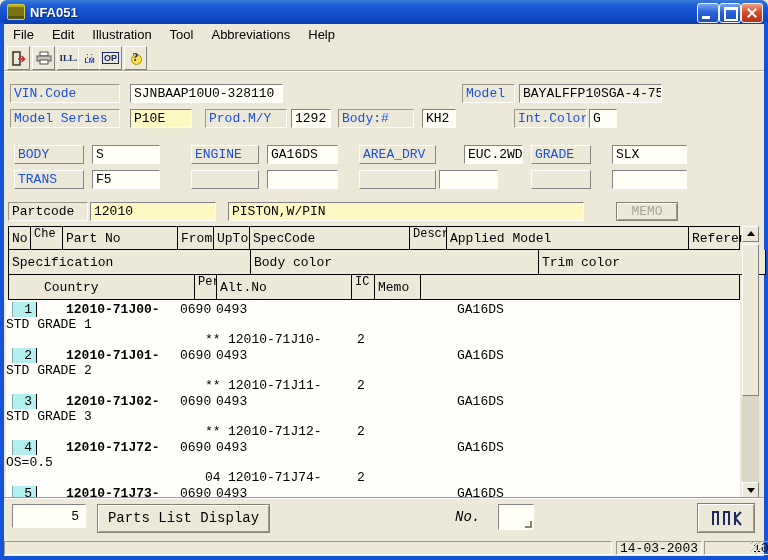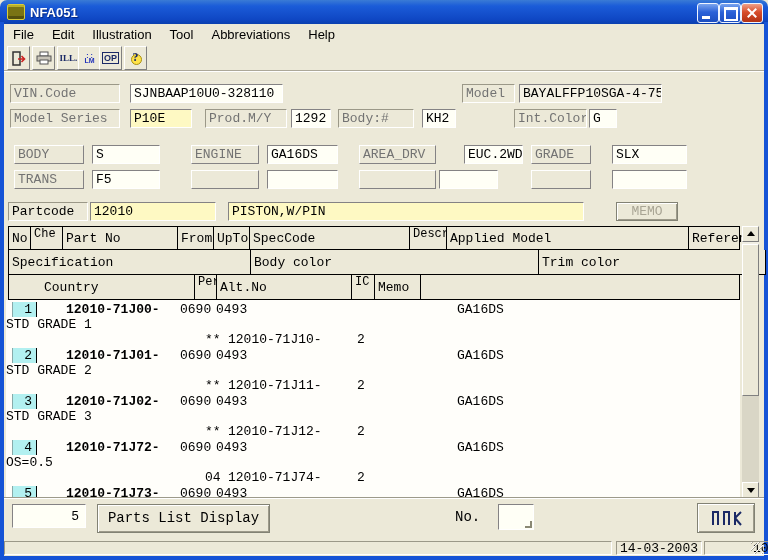--- a/index.html
+++ b/index.html
@@ -35,21 +35,21 @@
     border-bottom:1px solid #aca899;box-shadow:0 1px 0 #fff;}
   .tbtn{position:absolute;top:2px;width:21px;height:22px;background:#ece9d8;
     border:1px solid;border-color:#fff #808080 #808080 #fff;display:flex;align-items:center;justify-content:center;overflow:hidden;}
   .icon-ill{color:#1b2a66;font-weight:bold;font-size:9px;font-family:"Liberation Serif",serif;}
   .icon-lm{color:#2233bb;font-weight:bold;font-size:7px;line-height:5px;text-align:center;font-family:"Liberation Sans",sans-serif;}
   .icon-op{color:#1b2a66;font-weight:bold;font-size:9px;border:1px solid #1b2a66;padding:0 1px;font-family:"Liberation Sans",sans-serif;}
   .icon-help{position:relative;width:14px;height:14px;}
   .icon-help .bulb{position:absolute;left:2px;top:3px;width:9px;height:9px;border-radius:50%;background:#ffe34a;border:1px solid #a89010;}
   .icon-help .q{position:absolute;left:4px;top:-1px;color:#1b2a66;font-weight:bold;font-size:12px;font-family:"Liberation Serif",serif;}
   
-  .lbl{position:absolute;height:19px;line-height:18px;padding-left:3px;color:#737373;background:#ece9d8;
+  .lbl{position:absolute;height:19px;line-height:18px;padding-left:3px;color:#1d4ed8;background:#ece9d8;
     border:1px solid;border-color:#9b9888 #fff #fff #9b9888;box-sizing:border-box;white-space:nowrap;overflow:hidden;}
   .lbl.raised{border-color:#fff #848284 #848284 #fff;}
   .fld{position:absolute;height:19px;line-height:18px;padding-left:3px;background:#fffff6;
     border:1px solid;border-color:#848284 #fff #fff #848284;box-sizing:border-box;white-space:nowrap;overflow:hidden;}
   .fld.gray{background:#fef9c3;}
   .fld.lightgray{background:#f4f1e4;}
   .btn{position:absolute;background:#ece9d8;border:1px solid #828274;box-shadow:inset 1px 1px 0 #fff, inset -1px -1px 0 #9d9a8a;
     text-align:center;box-sizing:border-box;}
   
   .hcell{position:absolute;background:#ece9d8;border:1px solid #000;border-right:0;box-sizing:border-box;
@@ -273,21 +273,21 @@
     <div id="strack-low"></div>
     <div id="sthumb"></div>
     <div class="sbtn" style="top:256px;">
         <div class="arrow-down"></div>
       </div>
   </div>
 
   <div id="bottompanel">
     <div class="fld" style="left:8px;top:5px;width:74px;height:24px;line-height:23px;text-align:right;padding-right:6px;">5</div>
     <div class="btn" style="left:93px;top:5px;width:173px;height:29px;line-height:27px;font-size:14px;">Parts List Display</div>
-    <span style="position:absolute;left:451px;top:10px;font-size:14px;">No.</span>
+    <span style="position:absolute;left:451px;top:10px;font-size:14px;font-style:italic;">No.</span>
     <div class="fld" style="left:494px;top:5px;width:36px;height:26px;">
       <div style="position:absolute;right:1px;bottom:1px;width:5px;height:5px;border-right:2px solid #8a8874;border-bottom:2px solid #8a8874;"></div>
     </div>
     <div class="btn" style="left:693px;top:4px;width:58px;height:30px;">
       <svg width="34" height="18" viewBox="0 0 34 18" style="margin-top:5px;">
         <path d="M4 16 V3 H10 M9 3 V16" stroke="#1b2a66" stroke-width="2" fill="none"></path>
         <path d="M15 16 V3 H21 M20 3 V16" stroke="#1b2a66" stroke-width="2" fill="none"></path>
         <path d="M26 16 V3 M26 9 L32 3 M26 9 L32 16" stroke="#1b2a66" stroke-width="2" fill="none"></path>
       </svg>
     </div>

